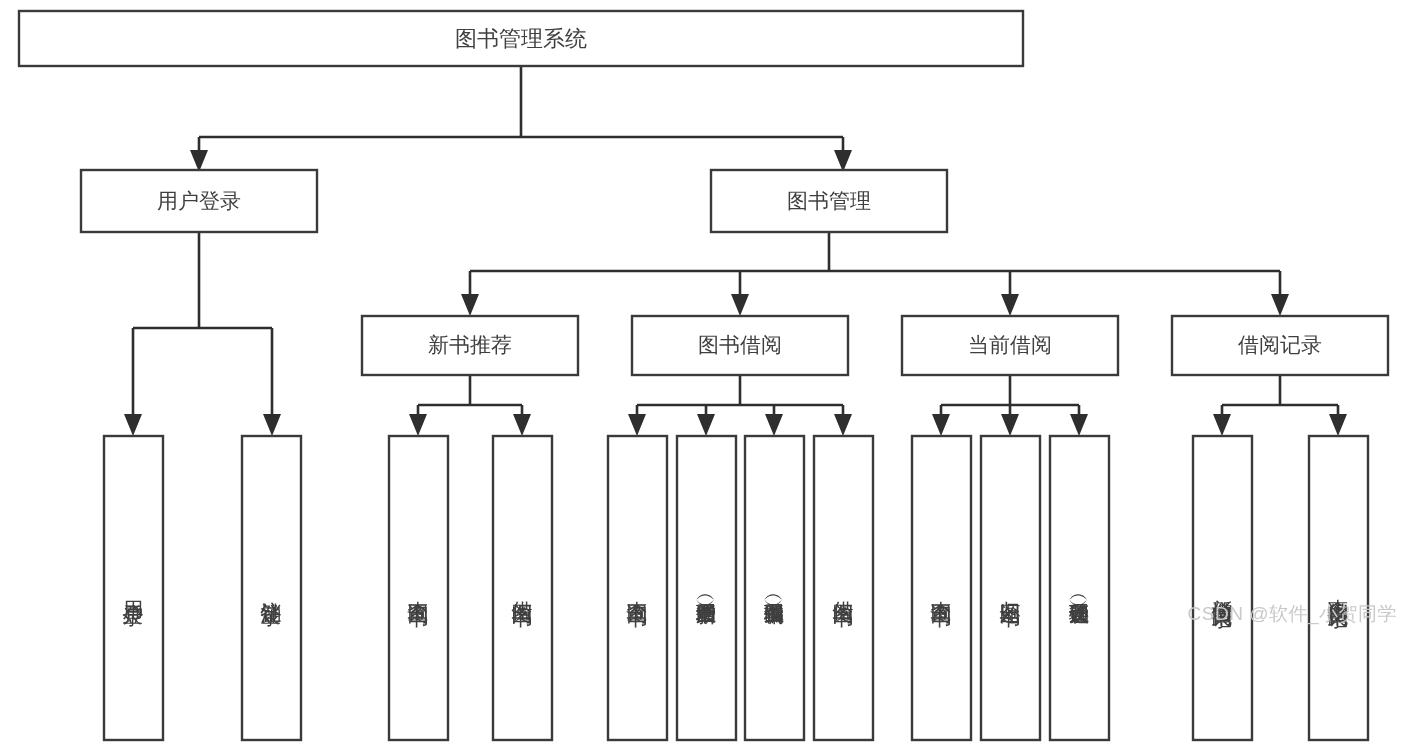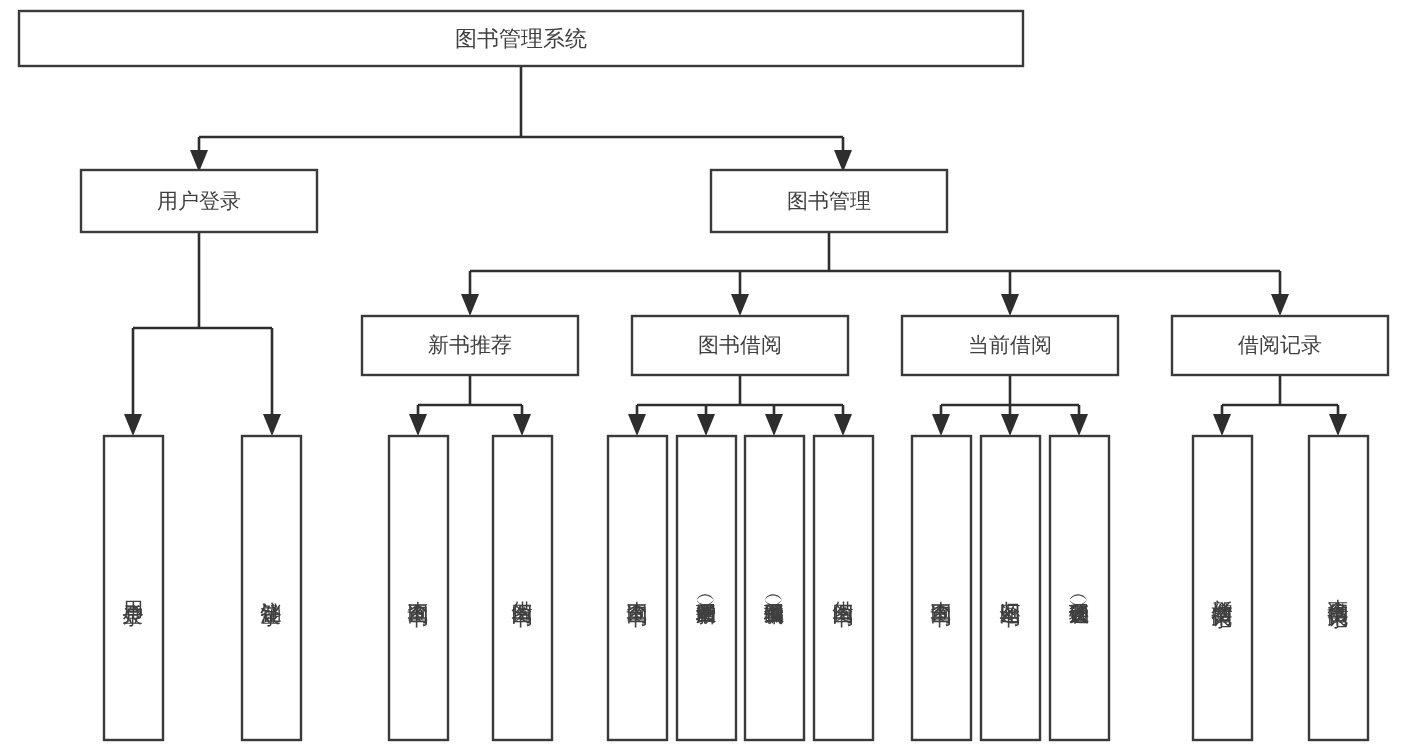--- a/index.html
+++ b/index.html
@@ -232,20 +232,21 @@
     <div class="vtext" style="left: 814px; top: 436px; width: 59px; height: 304px;">借阅图书</div>
 
     <div class="vtext" style="left: 912px; top: 436px; width: 59px; height: 304px;">查询图书</div>
     <div class="vtext" style="left: 981px; top: 436px; width: 59px; height: 304px;">归还图书</div>
     <div class="vtext" style="left: 1050px; top: 436px; width: 59px; height: 304px; font-size: 20px; letter-spacing: 0px;">确认归还（管理员）</div>
 
     <div class="vtext" style="left: 1193px; top: 436px; width: 59px; height: 304px;">新增借阅记录</div>
     <div class="vtext" style="left: 1309px; top: 436px; width: 59px; height: 304px;">查询借阅记录</div>
   </div>
 
+  <div class="watermark">CSDN @软件_小贺同学</div>
 </div>
 
 <style>
   .vtext-layer { position: absolute; top: 0; left: 0; width: 1405px; height: 747px; pointer-events: none; }
   .vtext {
     position: absolute;
     writing-mode: vertical-rl;
     text-orientation: upright;
     font-family: "Liberation Sans", "DejaVu Sans", sans-serif;
     font-size: 21px;

